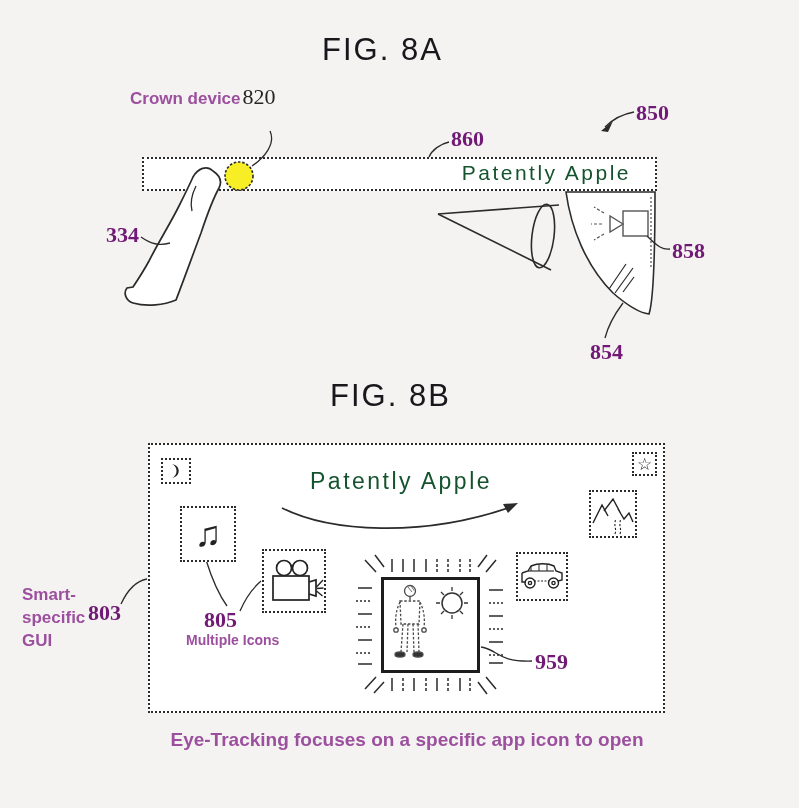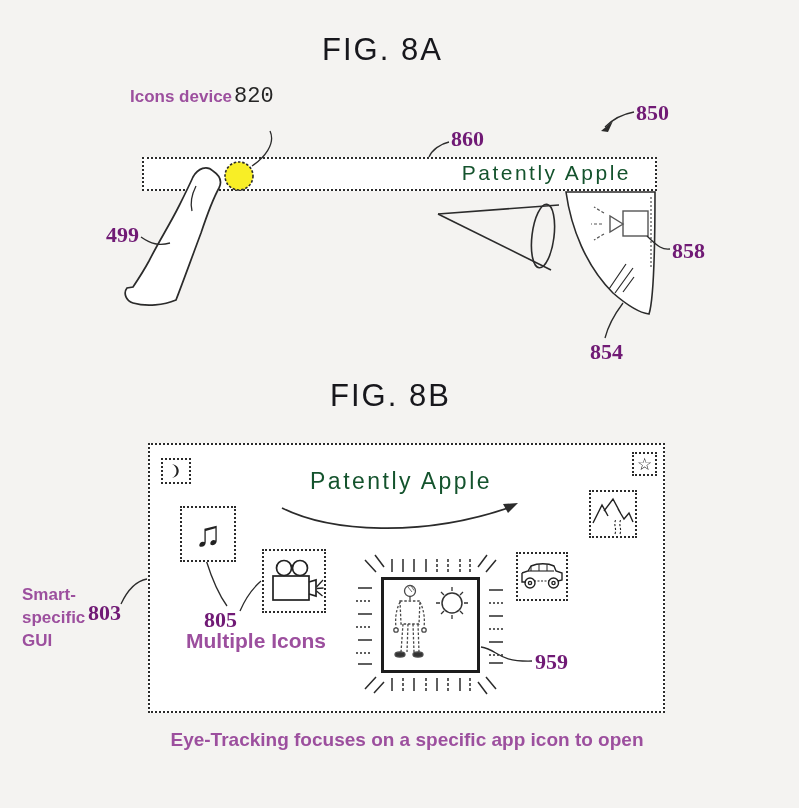--- a/index.html
+++ b/index.html
@@ -25,21 +25,21 @@
   }
   .plabel{
     color:#9c4f9e;font-weight:bold;font-size:17px;line-height:23px;
     white-space:nowrap;
   }
   .caption{
     color:#9c4f9e;font-weight:bold;font-size:19px;text-align:center;
     left:0;right:0;padding-left:15px;
   }
   .ref-inline{
-    font-family:Liberation Mono, monospace;font-size:22px;color:#252525;
+    font-family:Liberation Serif, serif;font-size:22px;color:#252525;
     font-weight:400;margin-left:2px;
   }
   
   .temple-bar{
     left:142px;top:157px;width:511px;height:30px;background:#ffffff;
     border:2px dotted #2b2b2b;z-index:1;
   }
   .temple-bar .watermark{position:absolute;right:24px;top:2px;}
   
   .gui-frame{
@@ -55,28 +55,28 @@
   .glyph{color:#222;line-height:1;}
   svg.lineart{position:absolute;left:0;top:0;z-index:2;pointer-events:none;}
   .lbl{z-index:3;}
 </style>
 </head>
 <body>
 
 <div class="abs fig-title lbl" style="left:322px;top:32px">FIG. 8A</div>
 
 <div class="abs plabel lbl" style="left:130px;top:85px">
-  <div><span>Icons device</span><span class="ref-inline">820</span></div>
+  <div><span>Crown device</span><span class="ref-inline">820</span></div>
 </div>
 
 <div class="abs temple-bar">
   <span class="watermark">Patently Apple</span>
 </div>
 
-<div class="abs ref lbl" style="left:106px;top:222px">499</div>
+<div class="abs ref lbl" style="left:106px;top:222px">334</div>
 <div class="abs ref lbl" style="left:451px;top:126px">860</div>
 <div class="abs ref lbl" style="left:636px;top:100px">850</div>
 <div class="abs ref lbl" style="left:672px;top:238px">858</div>
 <div class="abs ref lbl" style="left:590px;top:339px">854</div>
 
 <div class="abs fig-title lbl" style="left:330px;top:378px">FIG. 8B</div>
 
 <div class="abs gui-frame">
   <span class="watermark">Patently Apple</span>
 </div>
@@ -157,21 +157,21 @@
   </svg>
 </div>
 
 <div class="abs plabel lbl" style="left:22px;top:583px">
   <div>Smart-</div>
   <div>specific</div>
   <div>GUI</div>
 </div>
 <div class="abs ref lbl" style="left:88px;top:600px">803</div>
 <div class="abs ref lbl" style="left:204px;top:607px">805</div>
-<div class="abs plabel lbl" style="left:186px;top:629px;font-size:21px">Multiple Icons</div>
+<div class="abs plabel lbl" style="left:186px;top:629px;font-size:14px">Multiple Icons</div>
 <div class="abs ref lbl" style="left:535px;top:649px">959</div>
 
 <div class="abs caption lbl" style="top:729px">Eye-Tracking focuses on a specific app icon to open</div>
 
 <svg class="lineart" width="799" height="808" viewBox="0 0 799 808">
 
   <g fill="none" stroke="#2b2b2b" stroke-width="1.6">
     <path d="M438,214 L559,205"></path>
     <path d="M438,214 L551,270"></path>
     <ellipse cx="543" cy="236" rx="11" ry="32" transform="rotate(7 543 236)"></ellipse>

